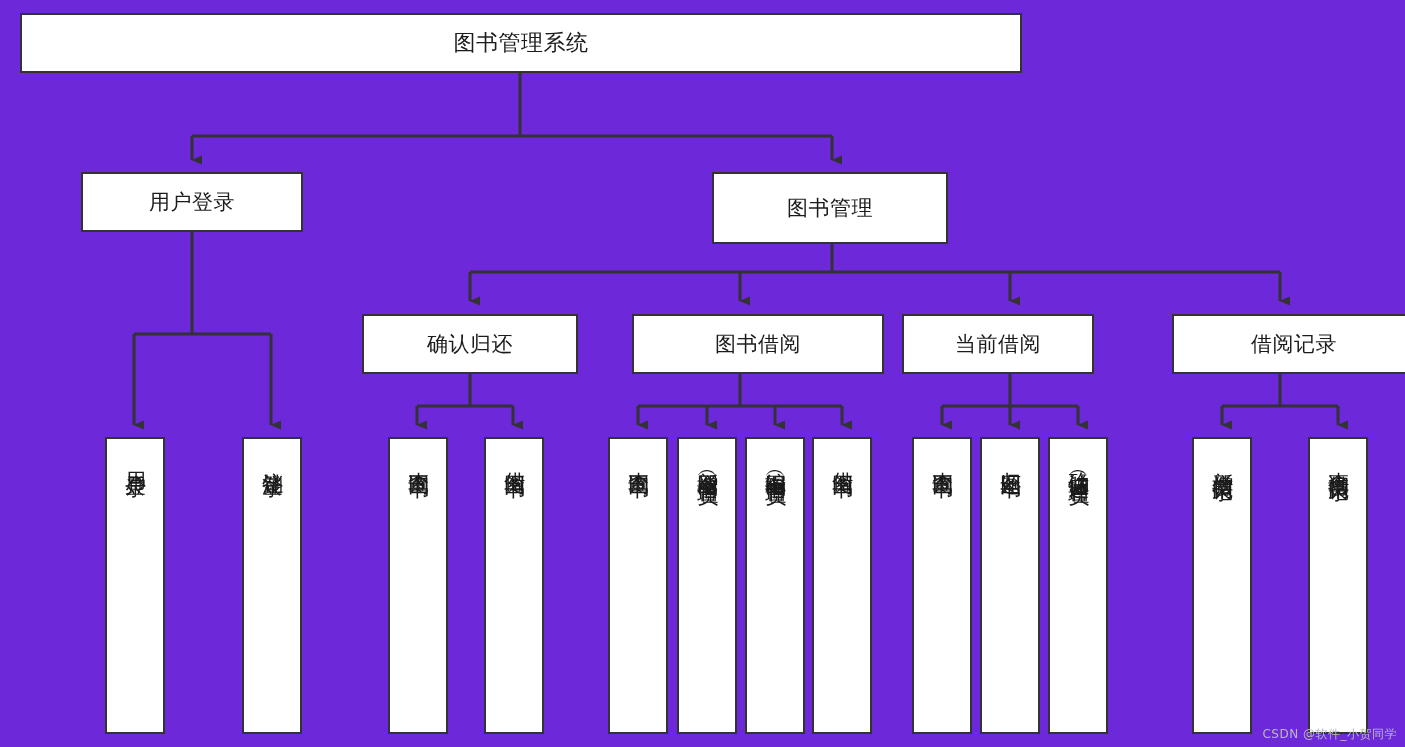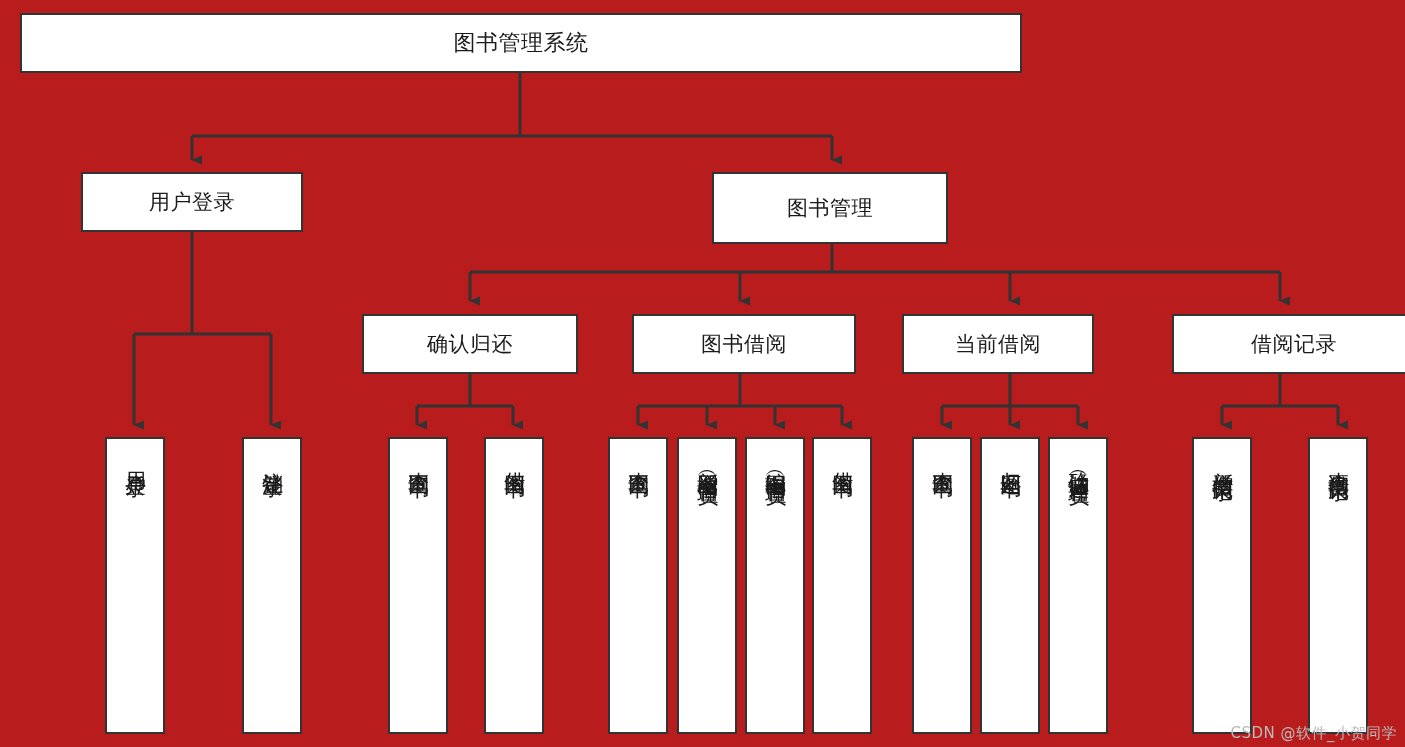--- a/index.html
+++ b/index.html
@@ -7,21 +7,21 @@
     padding: 0;
     background: #ffffff;
   }
   body {
     font-family: "DejaVu Sans", "Liberation Sans", sans-serif;
   }
   #canvas {
     position: relative;
     width: 1405px;
     height: 747px;
-    background: #b91c1c;
+    background: #6d28d9;
     overflow: hidden;
   }
   svg.wires {
     position: absolute;
     left: 0;
     top: 0;
     width: 1405px;
     height: 747px;
     pointer-events: none;
   }
@@ -57,21 +57,21 @@
     letter-spacing: 2px;
     white-space: nowrap;
   }
   #root-node .cap {
     font-size: 22px;
   }
   #watermark {
     position: absolute;
     right: 8px;
     bottom: 4px;
-    font-size: 15px;
+    font-size: 12px;
     color: #b9b9b9;
     letter-spacing: 0.5px;
     white-space: nowrap;
     text-align: center;
   }
 </style>
 </head>
 <body>
 
 <div id="canvas">
@@ -134,21 +134,21 @@
   <div class="node horiz" style="left:81px; top:172px; width:222px; height:60px;">
     <span class="cap">用户登录</span>
   </div>
   <div class="node horiz" style="left:712px; top:172px; width:236px; height:72px;">
     <span class="cap">图书管理</span>
   </div>
 
   <div class="node horiz" style="left:362px; top:314px; width:216px; height:60px;">
     <span class="cap">确认归还</span>
   </div>
-  <div class="node horiz" style="left:632px; top:314px; width:224px; height:60px;">
+  <div class="node horiz" style="left:632px; top:314px; width:252px; height:60px;">
     <span class="cap">图书借阅</span>
   </div>
   <div class="node horiz" style="left:902px; top:314px; width:192px; height:60px;">
     <span class="cap">当前借阅</span>
   </div>
   <div class="node horiz" style="left:1172px; top:314px; width:244px; height:60px;">
     <span class="cap">借阅记录</span>
   </div>
 
   <div class="node vert" style="left:105px; top:437px; width:60px; height:297px;">

